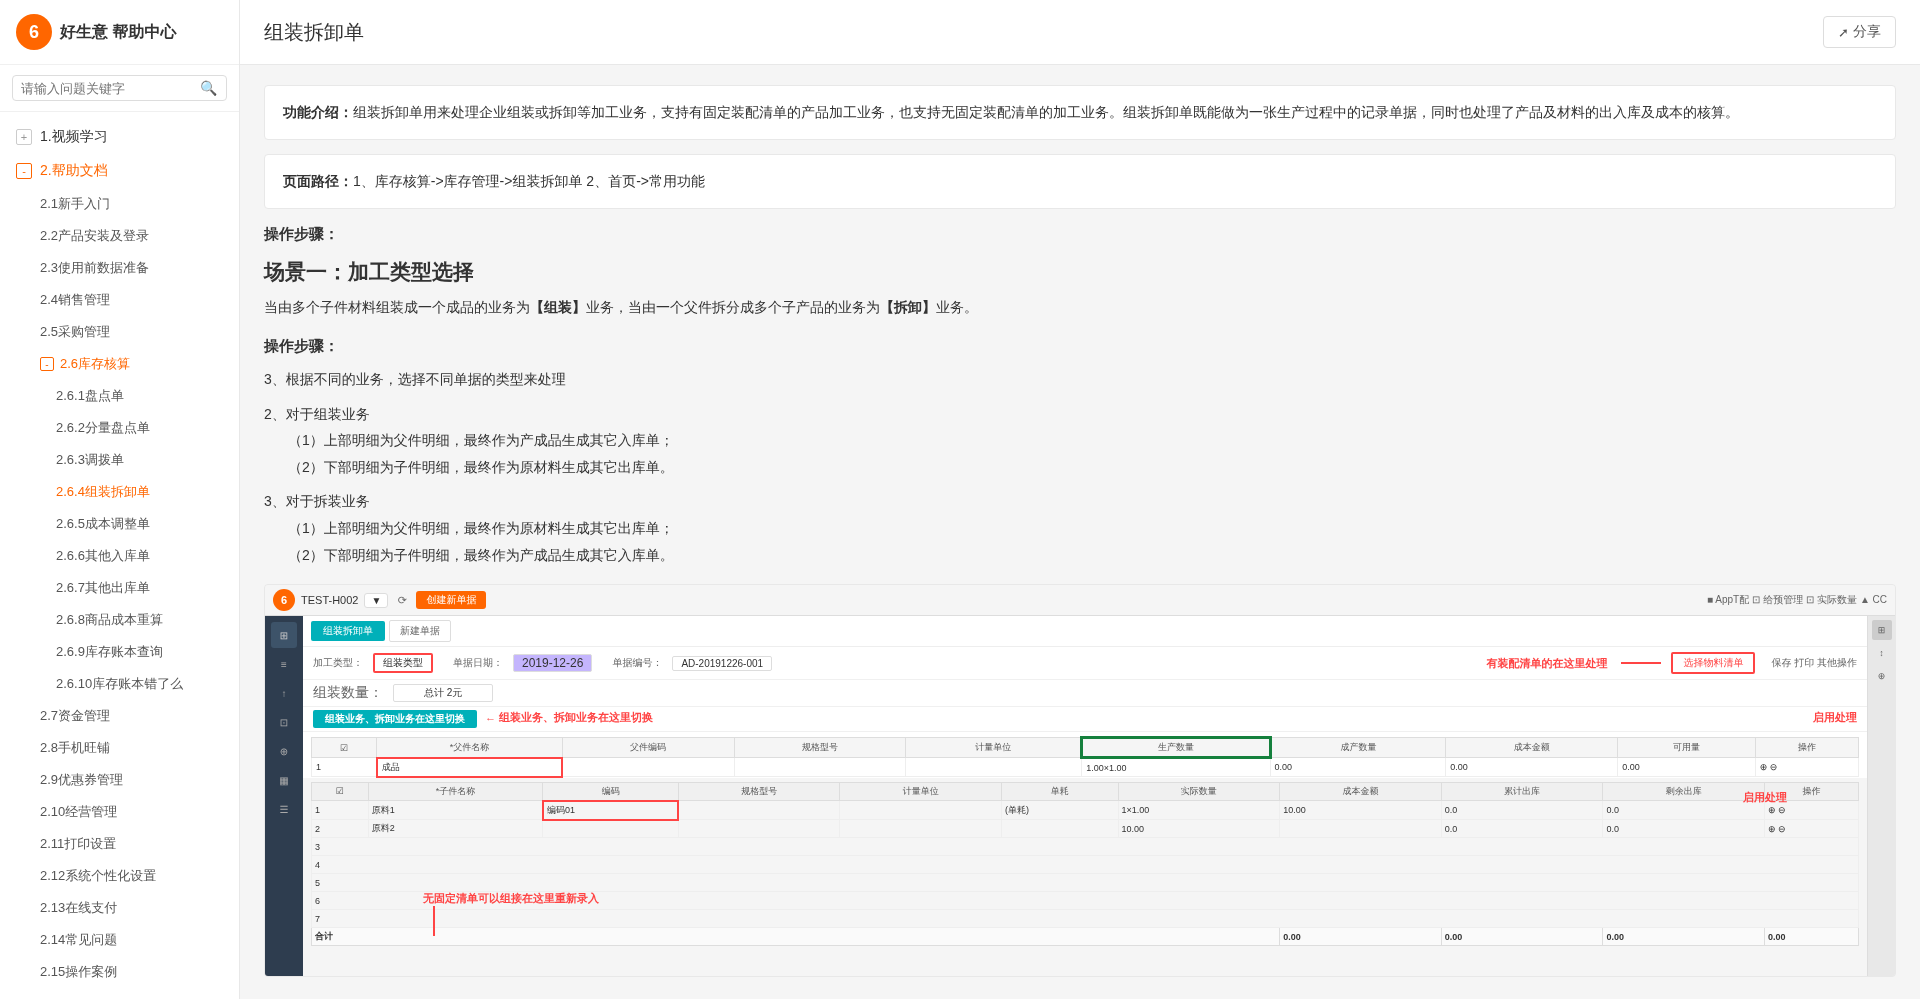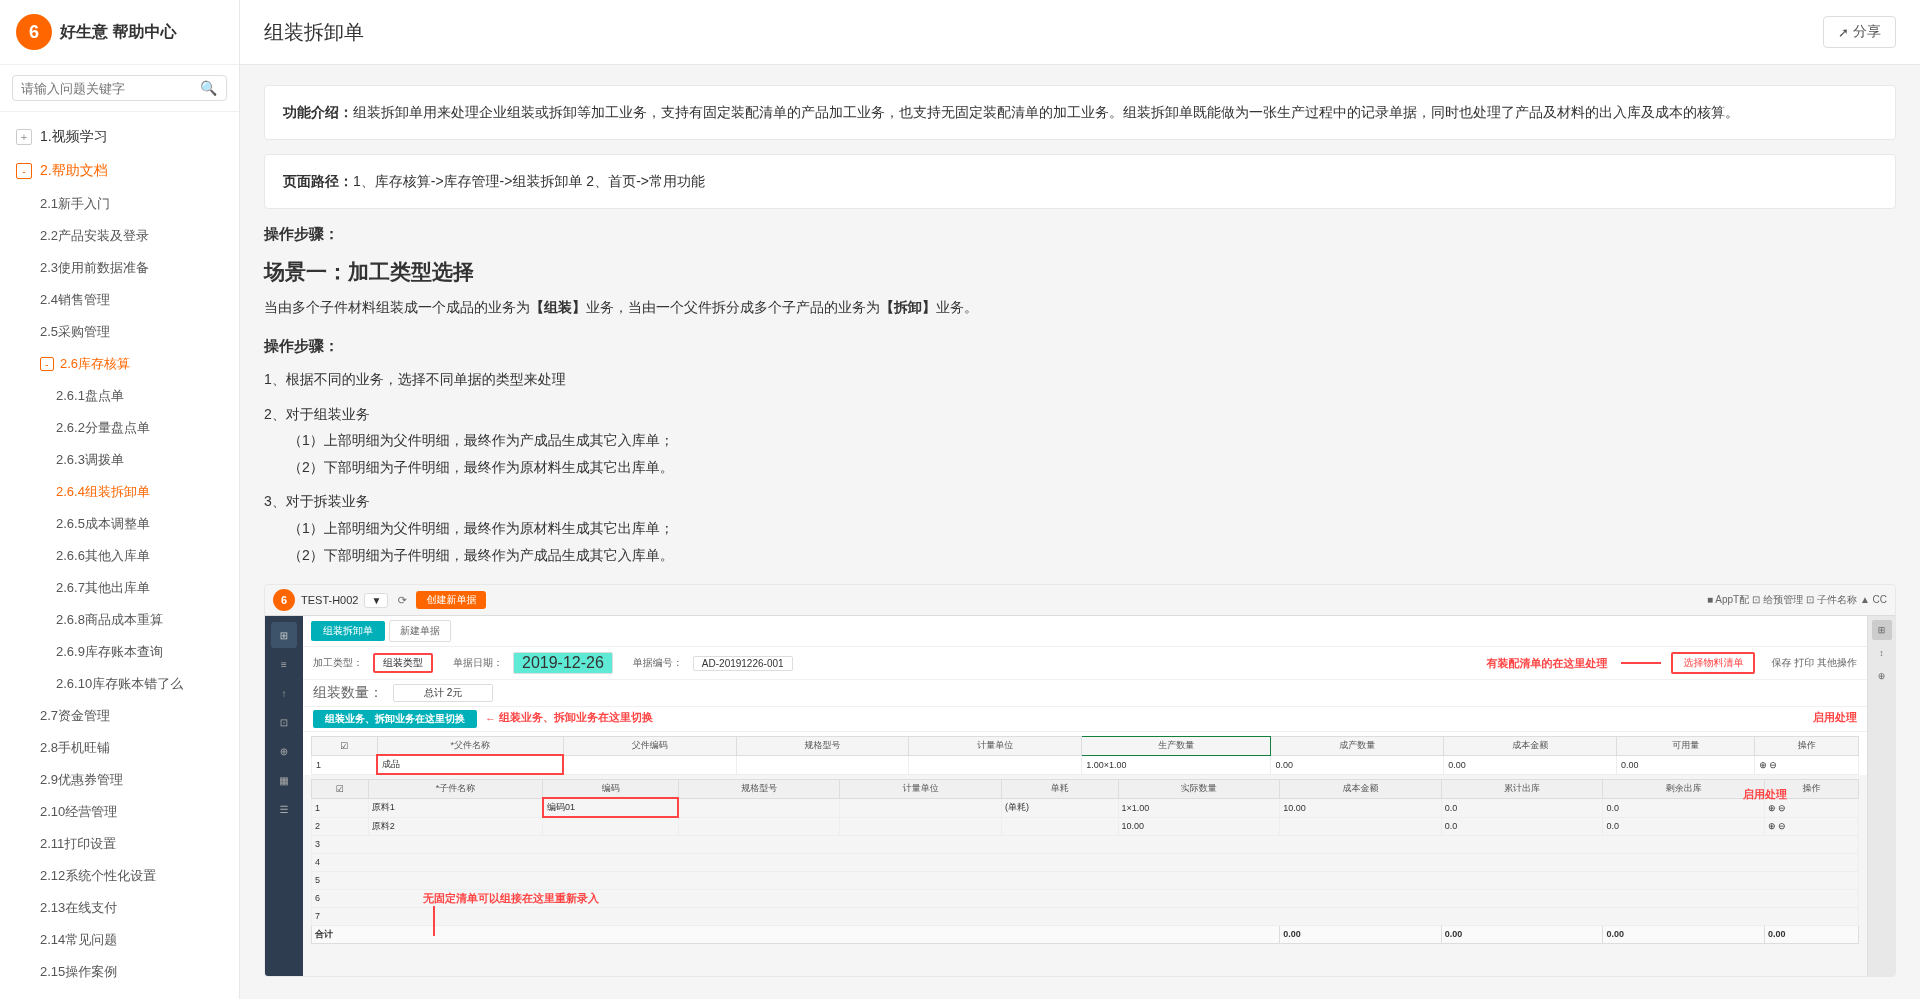--- a/index.html
+++ b/index.html
@@ -296,39 +296,39 @@
     <div class="info-block">
       <p><span style="font-weight:bold;">页面路径：</span><span>1、库存核算-&gt;库存管理-&gt;组装拆卸单 2、首页-&gt;常用功能</span></p>
     </div>
 
     <p class="section-title">操作步骤：</p>
 
     <p class="scenario-title">场景一：加工类型选择</p>
     <p class="content-text">当由多个子件材料组装成一个成品的业务为<strong>【组装】</strong>业务，当由一个父件拆分成多个子产品的业务为<strong>【拆卸】</strong>业务。</p>
 
     <p class="section-title">操作步骤：</p>
-    <p class="step-number">1、根据不同的业务，选择不同单据的类型来处理</p>
+    <p class="step-number">3、根据不同的业务，选择不同单据的类型来处理</p>
     <p class="step-number">2、对于组装业务</p>
     <p class="sub-item-text">（1）上部明细为父件明细，最终作为产成品生成其它入库单；</p>
     <p class="sub-item-text">（2）下部明细为子件明细，最终作为原材料生成其它出库单。</p>
     <p class="step-number">3、对于拆装业务</p>
     <p class="sub-item-text">（1）上部明细为父件明细，最终作为原材料生成其它出库单；</p>
     <p class="sub-item-text">（2）下部明细为子件明细，最终作为产成品生成其它入库单。</p>
 
     <div class="screenshot-container">
       <div style="position:relative;">
 
         <div style="background:#f5f5f5;padding:4px 8px;display:flex;align-items:center;gap:6px;border-bottom:1px solid #ddd;">
           <div style="width:22px;height:22px;border-radius:50%;background:#ff6600;display:flex;align-items:center;justify-content:center;font-size:11px;color:#fff;font-weight:bold;">6</div>
           <span style="font-size:11px;color:#333;">TEST-H002</span>
           <div style="border:1px solid #ddd;border-radius:3px;padding:1px 6px;font-size:10px;background:#fff;color:#333;">▼</div>
           <div style="width:16px;height:16px;display:flex;align-items:center;justify-content:center;font-size:11px;color:#666;">⟳</div>
           <div style="background:#ff6600;color:#fff;border-radius:3px;padding:2px 10px;font-size:10px;">创建新单据</div>
           <div style="flex:1;"></div>
-          <span style="font-size:10px;color:#666;">■ AppT配 ⊡ 给预管理 ⊡ 子件名称 ▲ CC</span>
+          <span style="font-size:10px;color:#666;">■ AppT配 ⊡ 给预管理 ⊡ 实际数量 ▲ CC</span>
         </div>
 
         <div style="display:flex;height:360px;">
 
           <div style="width:38px;background:#2e3d4f;display:flex;flex-direction:column;align-items:center;padding:6px 0;gap:3px;">
             <div style="width:26px;height:26px;background:#3d5369;border-radius:3px;display:flex;align-items:center;justify-content:center;color:#ccc;font-size:10px;">⊞</div>
             <div style="width:26px;height:26px;border-radius:3px;display:flex;align-items:center;justify-content:center;color:#aaa;font-size:10px;">≡</div>
             <div style="width:26px;height:26px;border-radius:3px;display:flex;align-items:center;justify-content:center;color:#aaa;font-size:10px;">↑</div>
             <div style="width:26px;height:26px;border-radius:3px;display:flex;align-items:center;justify-content:center;color:#aaa;font-size:10px;">⊡</div>
             <div style="width:26px;height:26px;border-radius:3px;display:flex;align-items:center;justify-content:center;color:#aaa;font-size:10px;">⊕</div>
@@ -341,21 +341,21 @@
             <div style="background:#fff;padding:4px 8px;display:flex;align-items:center;gap:4px;border-bottom:1px solid #eee;">
               <div style="background:#00b0b9;color:#fff;padding:3px 12px;border-radius:2px;font-size:10px;">组装拆卸单</div>
               <div style="color:#666;padding:3px 10px;font-size:10px;border:1px solid #ddd;border-radius:2px;background:#fff;">新建单据</div>
             </div>
 
             <div style="background:#fff;padding:5px 10px;display:flex;align-items:center;gap:10px;border-bottom:1px solid #f0f0f0;flex-wrap:wrap;position:relative;">
               <span style="font-size:10px;color:#666;text-align:center;">加工类型：</span>
 
               <span style="border:2px solid #ff4444;padding:1px 8px;border-radius:2px;font-size:10px;color:#333;background:#fff;">组装类型</span>
               <span style="font-size:10px;color:#666;margin-left:10px;">单据日期：</span>
-              <span style="border:1px solid #ddd;padding:1px 8px;border-radius:2px;font-size:16px;color:#333;background:#5eead4;">2019-12-26</span>
+              <span style="border:1px solid #ddd;padding:1px 8px;border-radius:2px;font-size:12px;color:#333;background:#c4b5fd;">2019-12-26</span>
               <span style="font-size:10px;color:#666;margin-left:10px;">单据编号：</span>
               <span style="border:1px solid #ddd;padding:1px 8px;border-radius:2px;font-size:10px;color:#333;background:#fff;">AD-20191226-001</span>
               <div style="flex:1;"></div>
 
               <span style="color:#ff4444;font-size:11px;font-weight:bold;margin-right:4px;">有装配清单的在这里处理</span>
 
               <span style="display:inline-block;width:40px;height:2px;background:#ff4444;vertical-align:middle;"></span>
               <div style="border:2px solid #ff4444;padding:2px 10px;border-radius:2px;font-size:10px;color:#ff4444;cursor:pointer;">选择物料清单</div>
               <span style="font-size:10px;color:#666;margin-left:6px;">保存 打印 其他操作</span>
             </div>
@@ -374,21 +374,21 @@
 
             <div style="background:#fff;padding:4px 8px 0 8px;">
               <table style="width:100%;border-collapse:collapse;font-size:9px;">
                 <thead>
                   <tr style="background:#f5f5f5;">
                     <th style="border:1px solid #ddd;padding:2px 4px;color:#555;font-weight:normal;white-space:nowrap;">☑</th>
                     <th style="border:1px solid #ddd;padding:2px 4px;color:#555;font-weight:normal;white-space:nowrap;">*父件名称</th>
                     <th style="border:1px solid #ddd;padding:2px 4px;color:#555;font-weight:normal;white-space:nowrap;">父件编码</th>
                     <th style="border:1px solid #ddd;padding:2px 4px;color:#555;font-weight:normal;white-space:nowrap;">规格型号</th>
                     <th style="border:1px solid #ddd;padding:2px 4px;color:#555;font-weight:normal;white-space:nowrap;">计量单位</th>
-                    <th style="border:1px solid #15803d;padding:2px 4px;color:#555;font-weight:normal;white-space:nowrap;">生产数量</th>
+                    <th style="border:3px solid #15803d;padding:2px 4px;color:#555;font-weight:normal;white-space:nowrap;">生产数量</th>
                     <th style="border:1px solid #ddd;padding:2px 4px;color:#555;font-weight:normal;white-space:nowrap;">成产数量</th>
                     <th style="border:1px solid #ddd;padding:2px 4px;color:#555;font-weight:normal;white-space:nowrap;">成本金额</th>
                     <th style="border:1px solid #ddd;padding:2px 4px;color:#555;font-weight:normal;white-space:nowrap;">可用量</th>
                     <th style="border:1px solid #ddd;padding:2px 4px;color:#555;font-weight:normal;white-space:nowrap;">操作</th>
                   </tr>
                 </thead>
                 <tbody>
                   <tr>
                     <td style="border:1px solid #eee;padding:2px 4px;">1</td>
                     <td style="border:2px solid #ff4444;padding:2px 4px;">成品</td>

